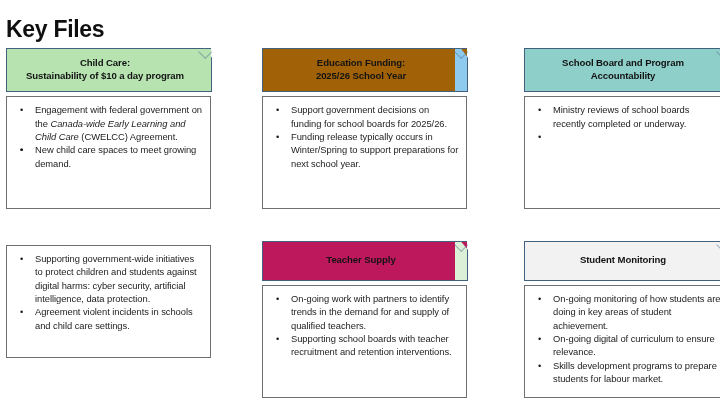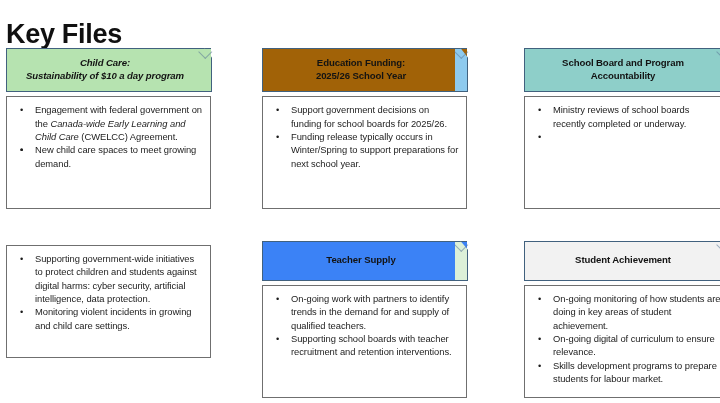--- a/index.html
+++ b/index.html
@@ -14,21 +14,21 @@
     font-family: "Liberation Sans", sans-serif;
     color: #1a1a1a;
     position: relative;
   }
 
   
   .slide-title {
     position: absolute;
     left: 6px;
     top: 1px;
-    font-size: 27px;
+    font-size: 23px;
     font-weight: bold;
     letter-spacing: -0.3px;
     color: #101010;
     line-height: 1.15;
     white-space: nowrap;
   }
 
   
   .grid {
     position: absolute;
@@ -141,21 +141,21 @@
 </style>
 </head>
 <body>
 
 <h1 class="slide-title">Key Files</h1>
 
 <div class="grid">
 
   <div class="row row-0">
     <div class="card card-0">
-      <div class="card-header" style="background-color: rgb(182, 227, 176); font-style: italic;">
+      <div class="card-header" style="background-color: rgb(182, 227, 176);">
         <span class="fold-edge" style="background-color: rgb(182, 227, 176);"></span>
         <span class="fold-mark"></span>
         <span class="hdr-text">Child Care:
 Sustainability of $10 a day program</span>
       </div>
       <div class="card-body">
         <ul class="bullets">
             <li><span class="bullet-dot">•</span><span>Engagement with federal government on the <em>Canada-wide Early Learning and Child Care</em> (CWELCC) Agreement.</span></li>
             <li><span class="bullet-dot">•</span></li>
             <li><span class="bullet-dot">•</span><span>New child care spaces to meet growing demand.</span></li>
@@ -191,44 +191,44 @@
           </ul>
       </div>
     </div>
   </div>
 
   <div class="row row-1">
     <div class="card card-0">
       <div class="card-body">
         <ul class="bullets">
             <li><span class="bullet-dot">•</span><span>Supporting government-wide initiatives to protect children and students against digital harms: cyber security, artificial intelligence, data protection.</span></li>
-            <li><span class="bullet-dot">•</span><span>Monitoring violent incidents in growing and child care settings.</span></li>
+            <li><span class="bullet-dot">•</span><span>Agreement violent incidents in schools and child care settings.</span></li>
           </ul>
       </div>
     </div>
 
     <div class="card card-1">
-      <div class="card-header" style="background-color: #3b82f6;">
+      <div class="card-header" style="background-color: #be185d;">
         <span class="fold-edge" style="background-color: rgb(220, 240, 216);"></span>
         <span class="fold-mark"></span>
         <span class="hdr-text">Teacher Supply</span>
       </div>
       <div class="card-body">
         <ul class="bullets">
             <li><span class="bullet-dot">•</span><span>On-going work with partners to identify trends in the demand for and supply of qualified teachers.</span></li>
             <li><span class="bullet-dot">•</span><span>Supporting school boards with teacher recruitment and retention interventions.</span></li>
           </ul>
       </div>
     </div>
 
     <div class="card card-2">
       <div class="card-header" style="background-color: rgb(242, 242, 242);">
         <span class="fold-edge" style="background-color: rgb(242, 242, 242);"></span>
         <span class="fold-mark"></span>
-        <span class="hdr-text">Student Achievement</span>
+        <span class="hdr-text">Student Monitoring</span>
       </div>
       <div class="card-body">
         <ul class="bullets">
             <li><span class="bullet-dot">•</span><span>On-going monitoring of how students are doing in key areas of student achievement.</span></li>
             <li><span class="bullet-dot">•</span><span>On-going digital of curriculum to ensure relevance.</span></li>
             <li><span class="bullet-dot">•</span><span>Skills development programs to prepare students for labour market.</span></li>
           </ul>
       </div>
     </div>
   </div>

